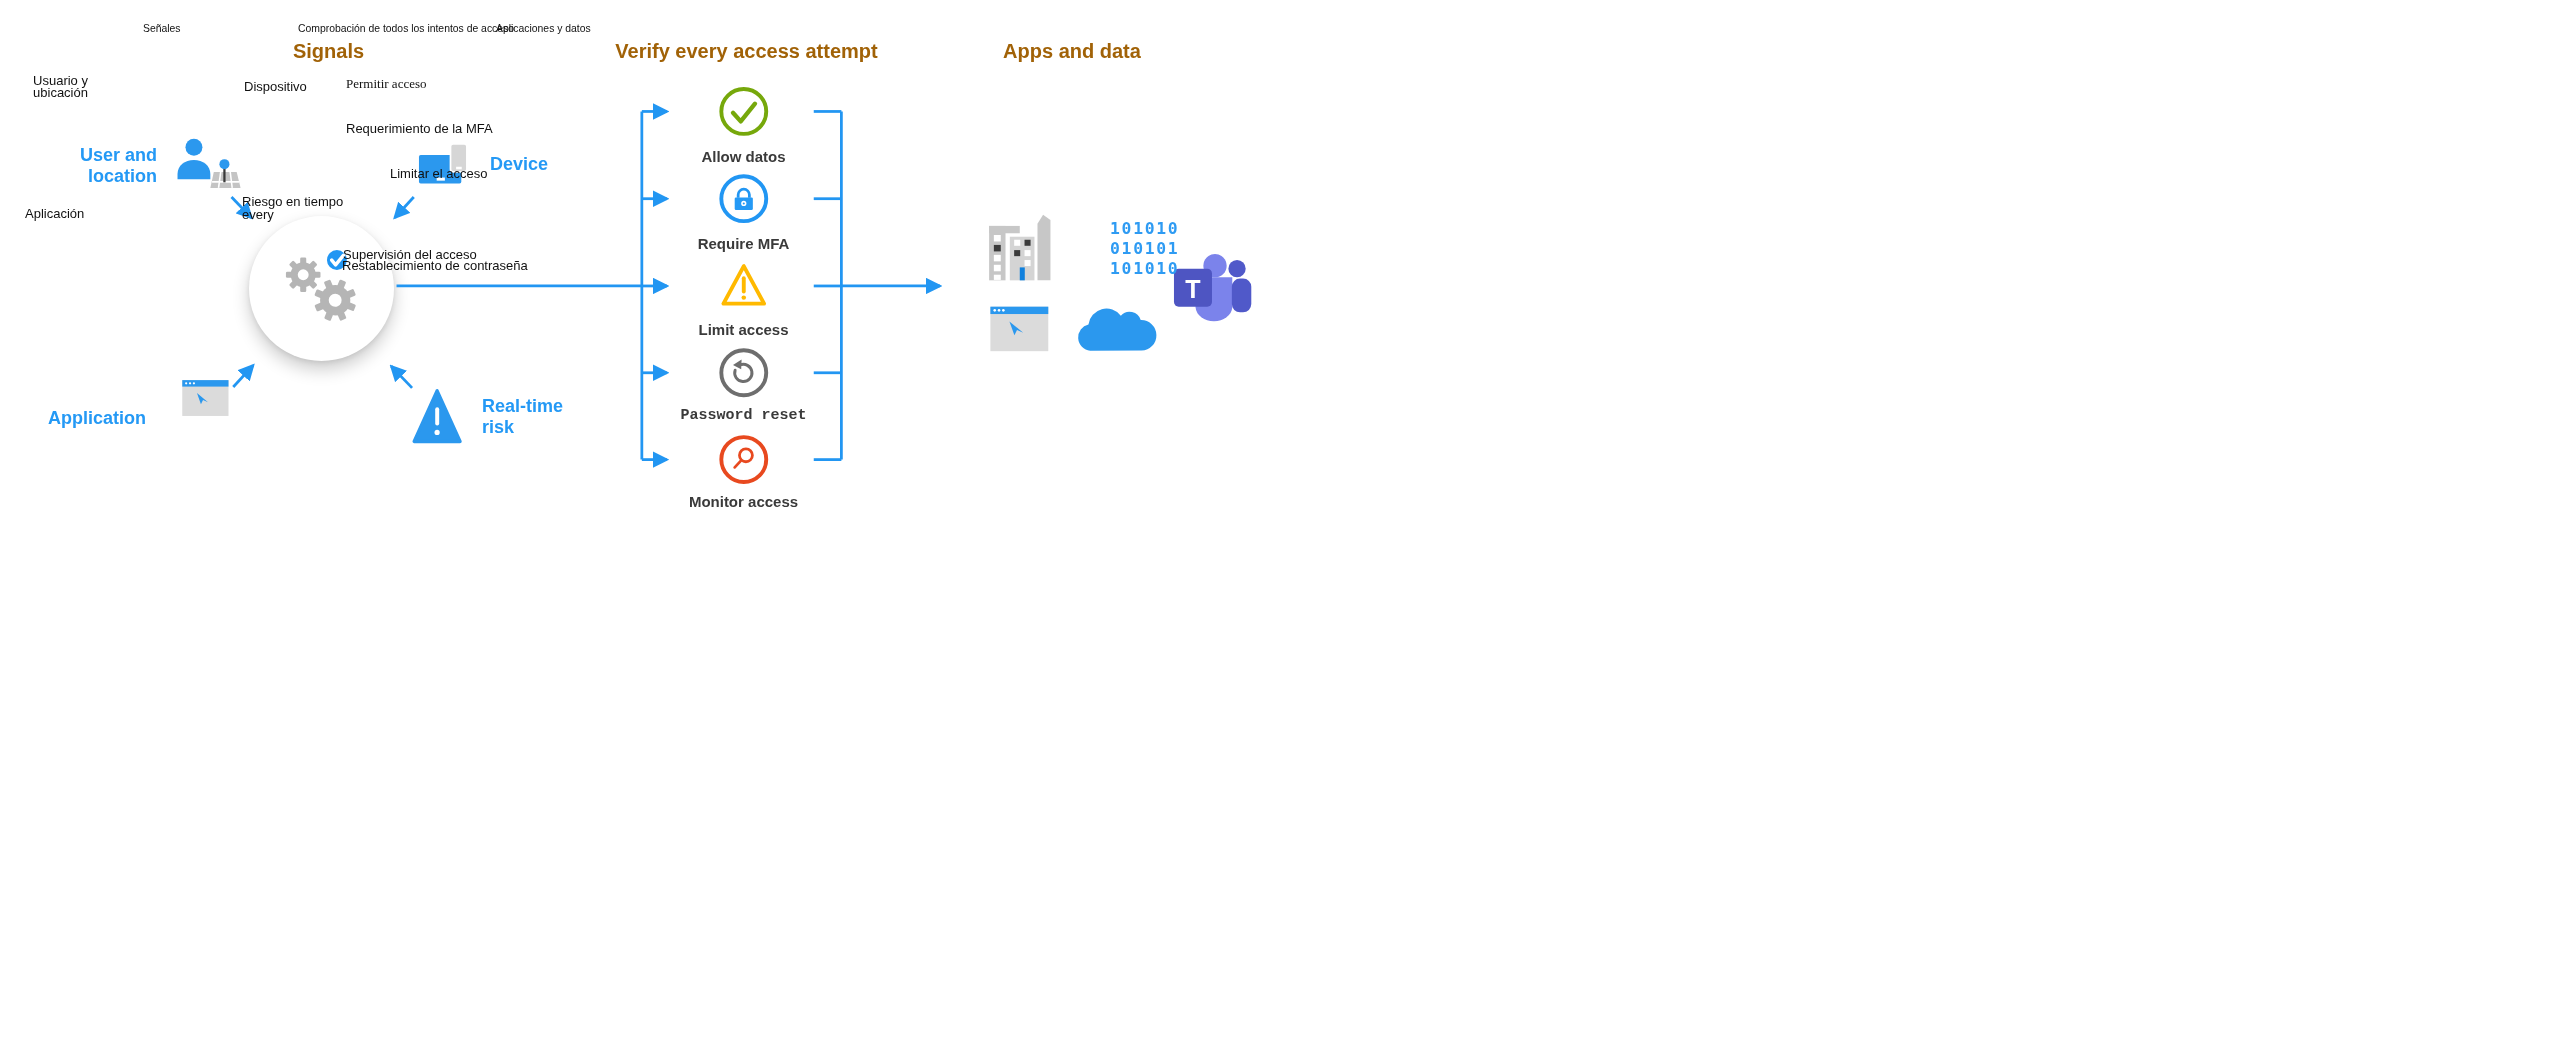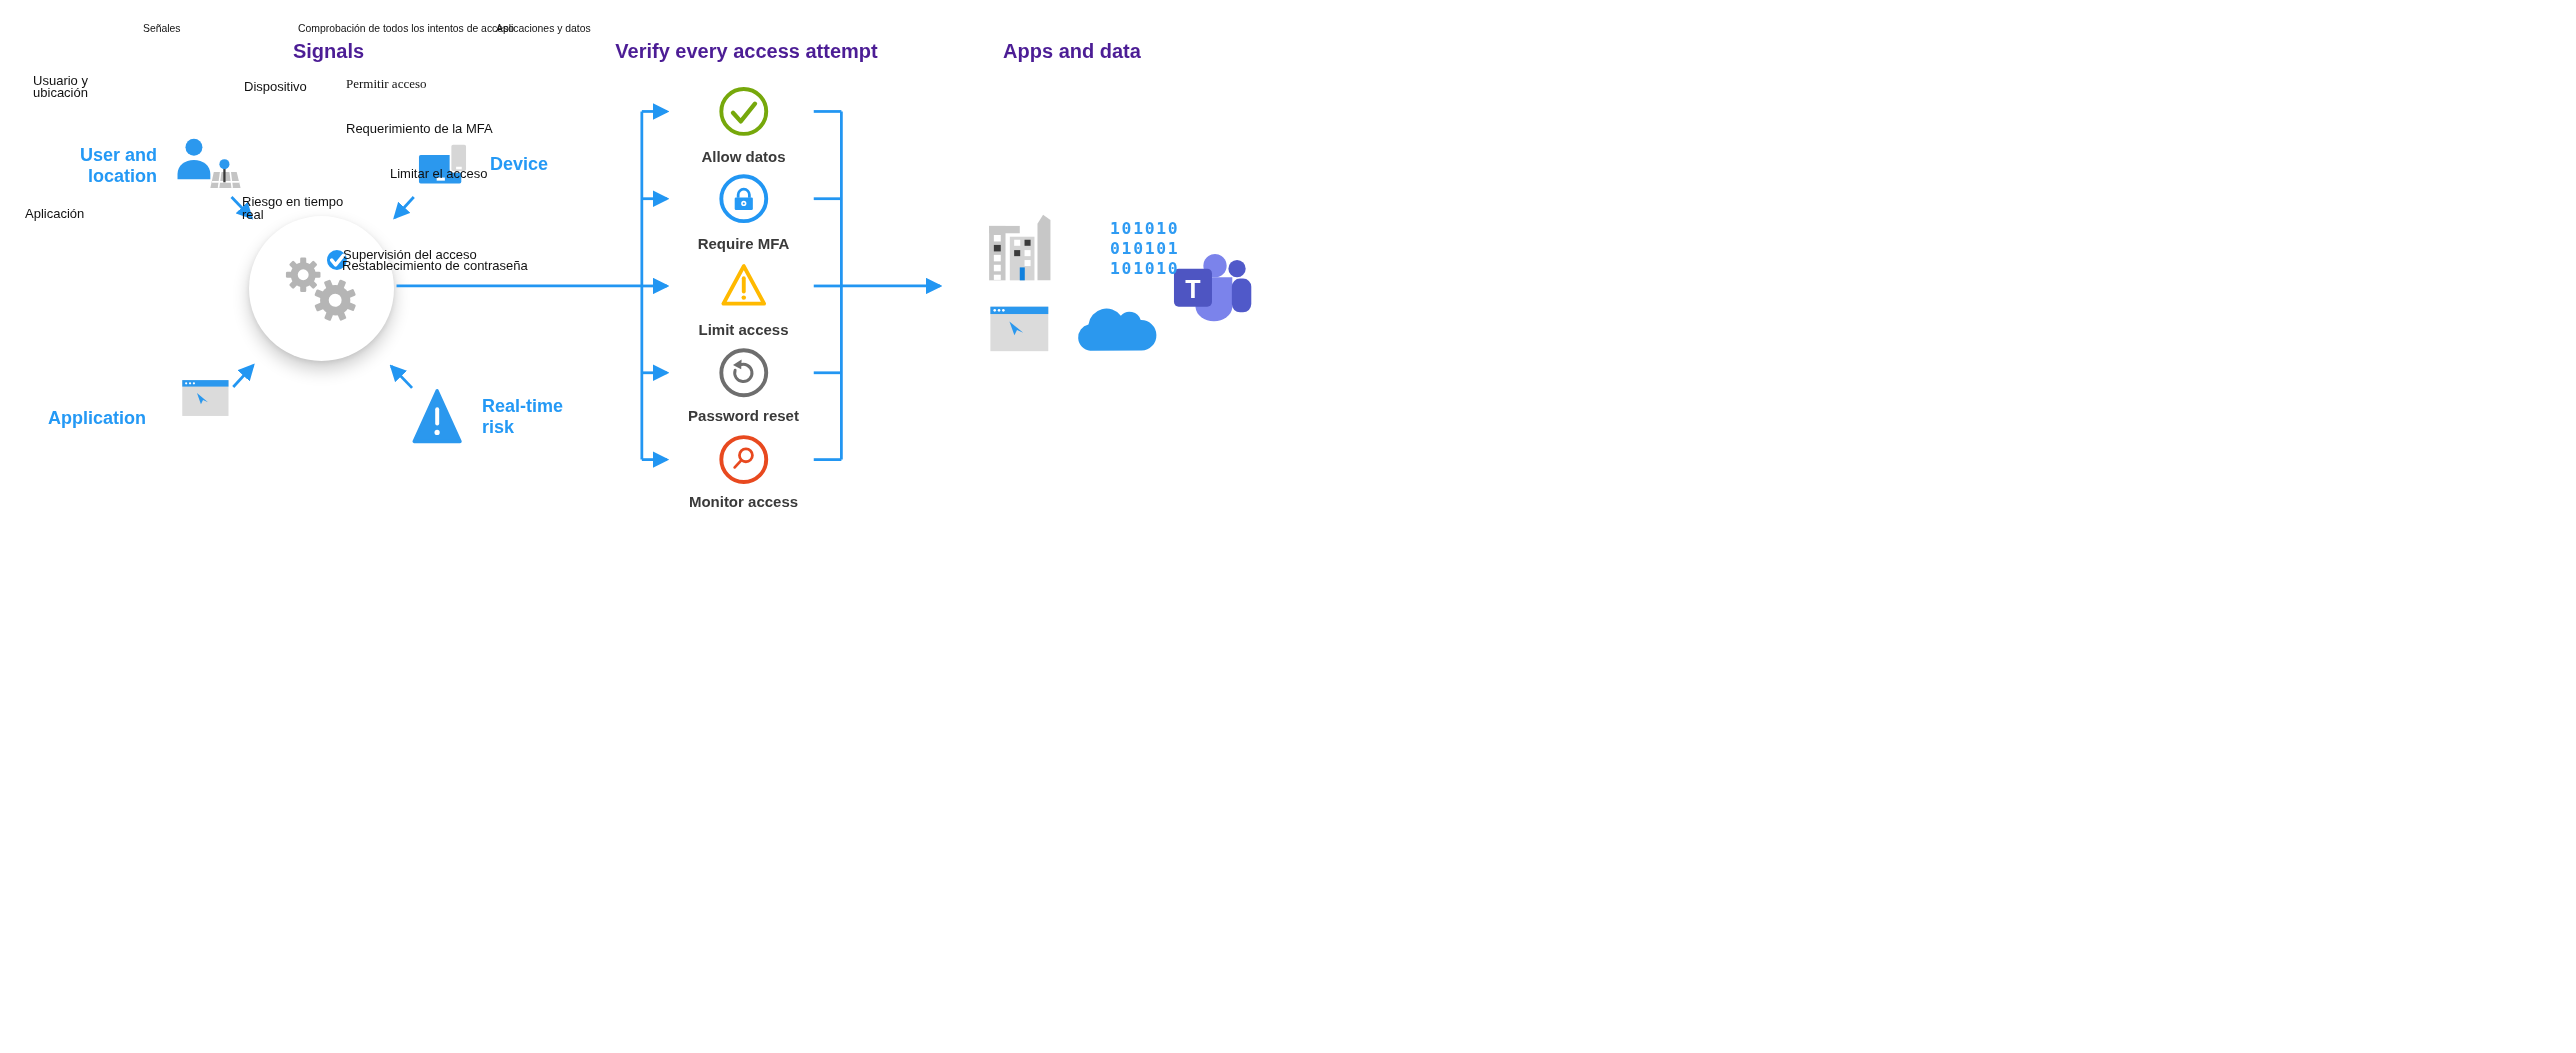--- a/index.html
+++ b/index.html
@@ -1,21 +1,21 @@
 <!DOCTYPE html>
 <html style="font-size:14px"><head>
 <meta charset="utf-8">
 <style>
   html,body{margin:0;padding:0;background:#fff;}
   #stage{position:relative;width:1288px;height:527px;background:#ffffff;overflow:hidden;
          font-family:"Liberation Sans",sans-serif;}
   .abs{position:absolute;}
   .es{font-size:13px;color:#111;white-space:nowrap;}
   .es-top{font-size:10.4px;color:#111;white-space:nowrap;}
-  .hdr{font-size:20px;font-weight:bold;color:#4c1d95;white-space:nowrap;text-align:center;}
+  .hdr{font-size:20px;font-weight:bold;color:#a16207;white-space:nowrap;text-align:center;}
   .blue-lbl{font-size:18px;font-weight:bold;color:#2499F5;line-height:21px;white-space:nowrap;}
   .action-lbl{font-size:15px;font-weight:bold;color:#3a3a3a;width:155px;text-align:center;white-space:nowrap;}
   .hub{left:249px;top:216px;width:145px;height:145px;border-radius:50%;background:#fff;
        box-shadow:0 8.6px 17.3px rgba(0,0,0,0.20), 0 1.7px 5.2px rgba(0,0,0,0.08);}
   .binary{font-family:"DejaVu Sans Mono",monospace;font-size:16.4px;font-weight:bold;color:#2E9BF3;
           letter-spacing:1.7px;line-height:20px;white-space:nowrap;}
   svg{position:absolute;left:0;top:0;pointer-events:none;}
 </style>
 </head>
 <body>
@@ -206,38 +206,38 @@
   </div>
   <div class="abs es" style="left:244px;top:79px;">Dispositivo</div>
   <div class="abs es" style="left:346px;top:76px;font-family:Liberation Serif, serif;">Permitir acceso</div>
   <div class="abs es" style="left:346px;top:121px;">Requerimiento de la MFA</div>
   <div class="abs es" style="left:346px;top:166px;padding-left:44px;">Limitar el acceso</div>
   <div class="abs es" style="left:342px;top:214px;margin-top:44px;">Restablecimiento de contraseña</div>
   <div class="abs es" style="left:343px;top:247px;">Supervisión del acceso</div>
   <div class="abs es" style="left:25px;top:206px;">Aplicación</div>
   <div class="abs es" style="left:242px;top:195px;line-height:13px;">
     <div>Riesgo en tiempo</div>
-    <div>real</div>
+    <div>every</div>
   </div>
 
   <div class="abs blue-lbl" style="left:52px;top:145px;width:105px;text-align:right;">
     <div>User and</div>
     <div>location</div>
   </div>
   <div class="abs blue-lbl" style="left:490px;top:154px;">Device</div>
   <div class="abs blue-lbl" style="left:48px;top:408px;">Application</div>
   <div class="abs blue-lbl" style="left:482px;top:396px;">
     <div>Real-time</div>
     <div>risk</div>
   </div>
 
   <div class="abs action-lbl" style="left:666px;top:148px;">Allow datos</div>
   <div class="abs action-lbl" style="left:666px;top:235px;">Require MFA</div>
   <div class="abs action-lbl" style="left:666px;top:321px;">Limit access</div>
-  <div class="abs action-lbl" style="left:666px;top:407px;">Password reset</div>
+  <div class="abs action-lbl" style="left:666px;top:407px;font-family:Liberation Mono, monospace;">Password reset</div>
   <div class="abs action-lbl" style="left:666px;top:493px;">Monitor access</div>
 
   <div class="abs binary" style="left:1110px;top:219px;">
     <div>101010</div>
     <div>010101</div>
     <div>101010</div>
   </div>
 
 </div>
 

